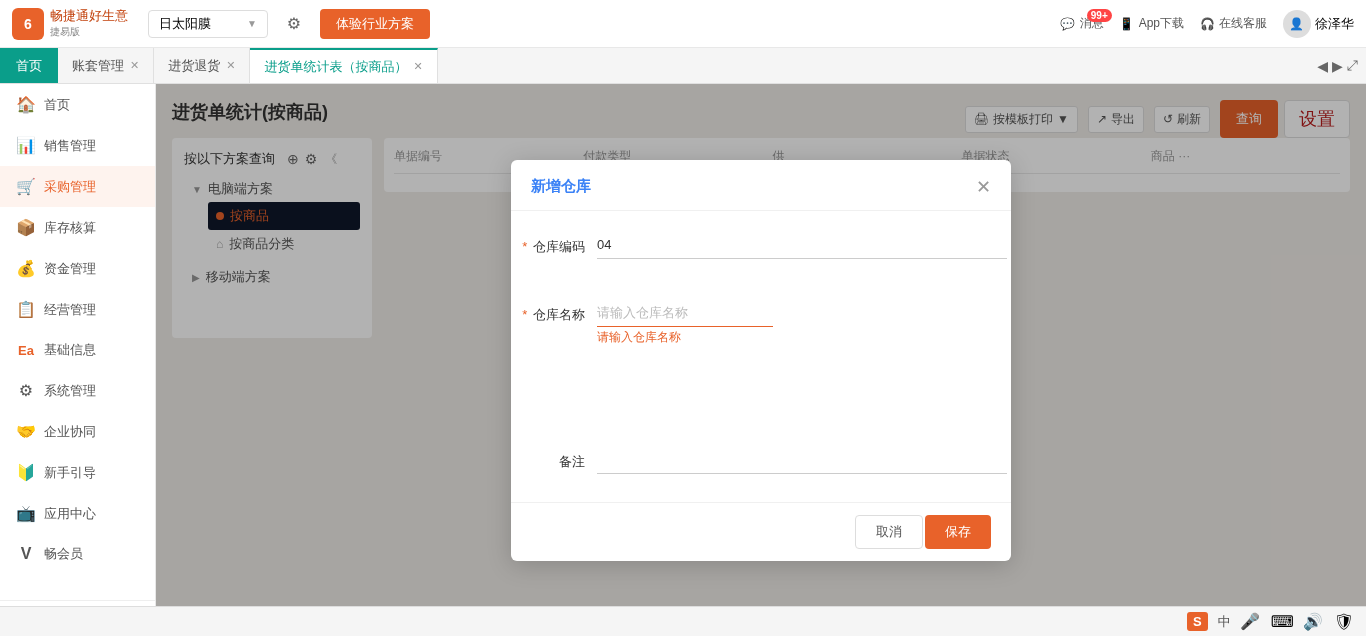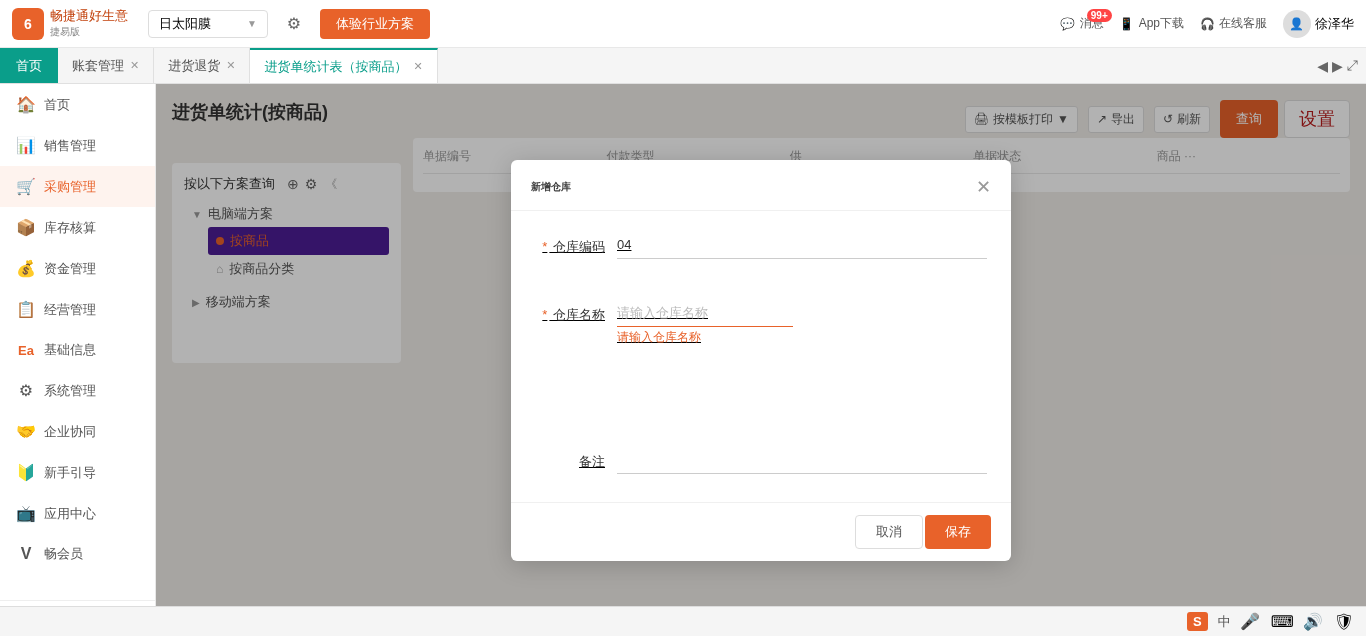--- a/index.html
+++ b/index.html
@@ -140,21 +140,21 @@
     .collapse-btn { cursor: pointer; font-size: 12px; color: #999; }
 
     .scheme-tree { padding-left: 8px; }
     .scheme-node { display: flex; align-items: center; gap: 6px; padding: 4px 0; cursor: pointer; color: #555; font-size: 13px; }
     .scheme-node .arrow { font-size: 10px; color: #999; }
     .scheme-child { padding-left: 16px; }
     .scheme-child-item {
       display: flex; align-items: center; gap: 6px;
       padding: 5px 8px; border-radius: 3px; cursor: pointer; font-size: 13px; color: #555;
     }
-    .scheme-child-item.active { background: #4c1d95; color: #e8622a; }
+    .scheme-child-item.active { background: #0f172a; color: #e8622a; }
     .scheme-child-item .dot { width: 8px; height: 8px; border-radius: 50%; background: #e8622a; }
     .scheme-child-item .icon-house { font-size: 12px; color: #aaa; }
 
     
     .data-area {
       background: #fff; border-radius: 4px; padding: 10px;
       margin-bottom: 8px;
     }
     .data-table-header {
       display: flex; gap: 0;
@@ -178,23 +178,23 @@
       box-shadow: 0 4px 24px rgba(0,0,0,0.18);
       position: relative;
       padding-bottom: 0;
       overflow: visible;
     }
     .dialog-header {
       display: flex; align-items: center; justify-content: space-between;
       padding: 16px 20px 12px;
       border-bottom: 1px solid #f0f0f0;
     }
-    .dialog-title { font-size: 10px; font-weight: 600; color: #404040; }
+    .dialog-title { font-size: 15px; font-weight: 600; color: #3b82f6; }
     .dialog-close { cursor: pointer; color: #999; font-size: 18px; }
-    .dialog-body { padding: 20px 24px 10px; text-decoration: underline; }
+    .dialog-body { padding: 20px 4px 10px; }
     .form-row {
       display: flex; align-items: flex-start; gap: 12px;
       margin-bottom: 18px;
     }
     .form-label {
       font-size: 13px; color: #333; min-width: 70px;
       padding-top: 7px; text-align: right;
     }
     .required { color: #e8622a; margin-right: 2px; }
     .form-input {
@@ -391,21 +391,21 @@
         <span>↺</span>
         <span>刷新</span>
       </div>
       <div style="display:flex;gap:6px;">
         <button class="btn-save" style="background:#e8622a;border:none;color:white;padding:6px 16px;border-radius:4px;cursor:pointer;font-size:13px;">查询</button>
         <button class="btn-cancel" style="border:1px solid #ddd;background:#fff;padding:6px 14px;border-radius:4px;cursor:pointer;font-size:18px;color:#b91c1c;">设置</button>
       </div>
     </div>
 
     <div style="display:flex;gap:12px;">
-      <div class="search-panel" style="width:229px;min-height:200px;margin-top:25px;">
+      <div class="search-panel" style="width:200px;min-height:200px;">
         <div class="search-panel-header">
           <span class="panel-title">按以下方案查询</span>
           <div class="panel-actions">
             <span class="panel-action-btn">⊕</span>
             <span class="panel-action-btn">⚙</span>
           </div>
           <span class="collapse-btn">《</span>
         </div>
         <div class="scheme-tree">
           <div class="scheme-node">

